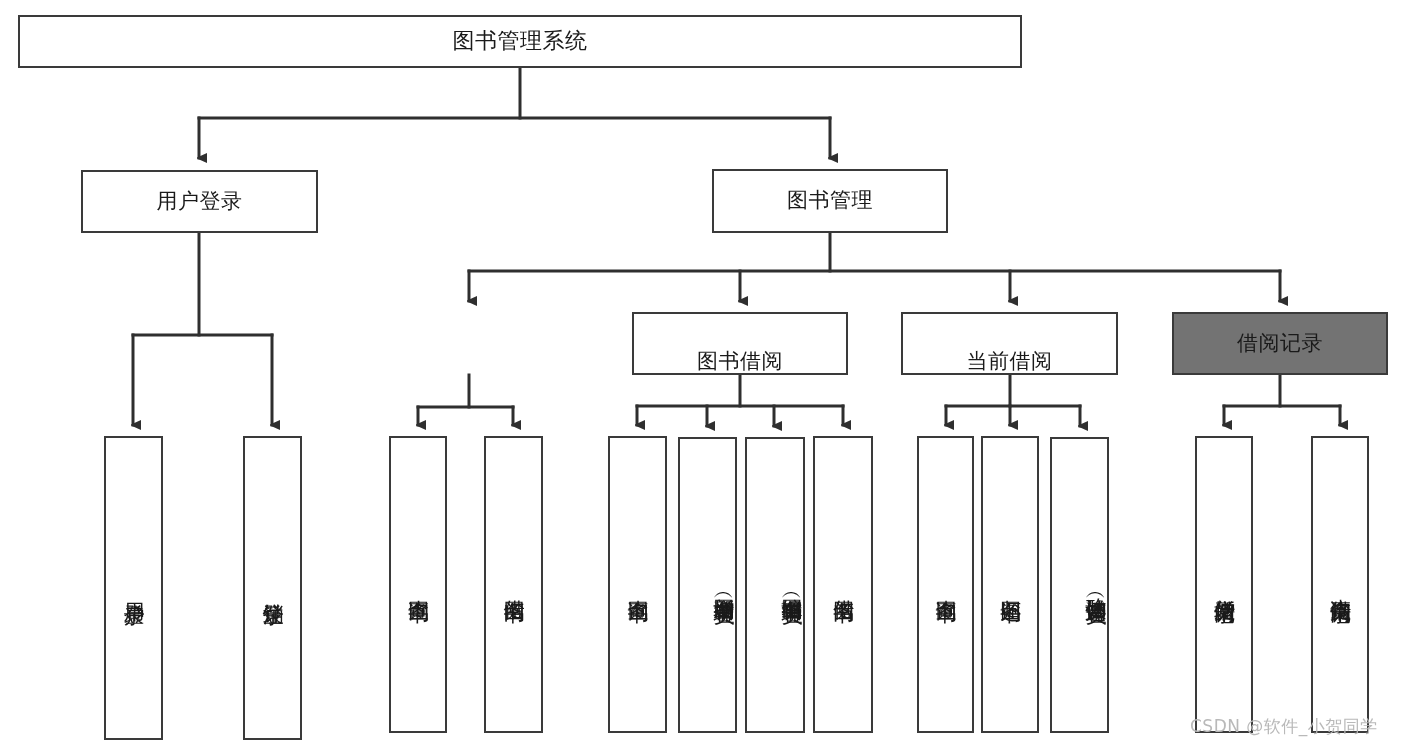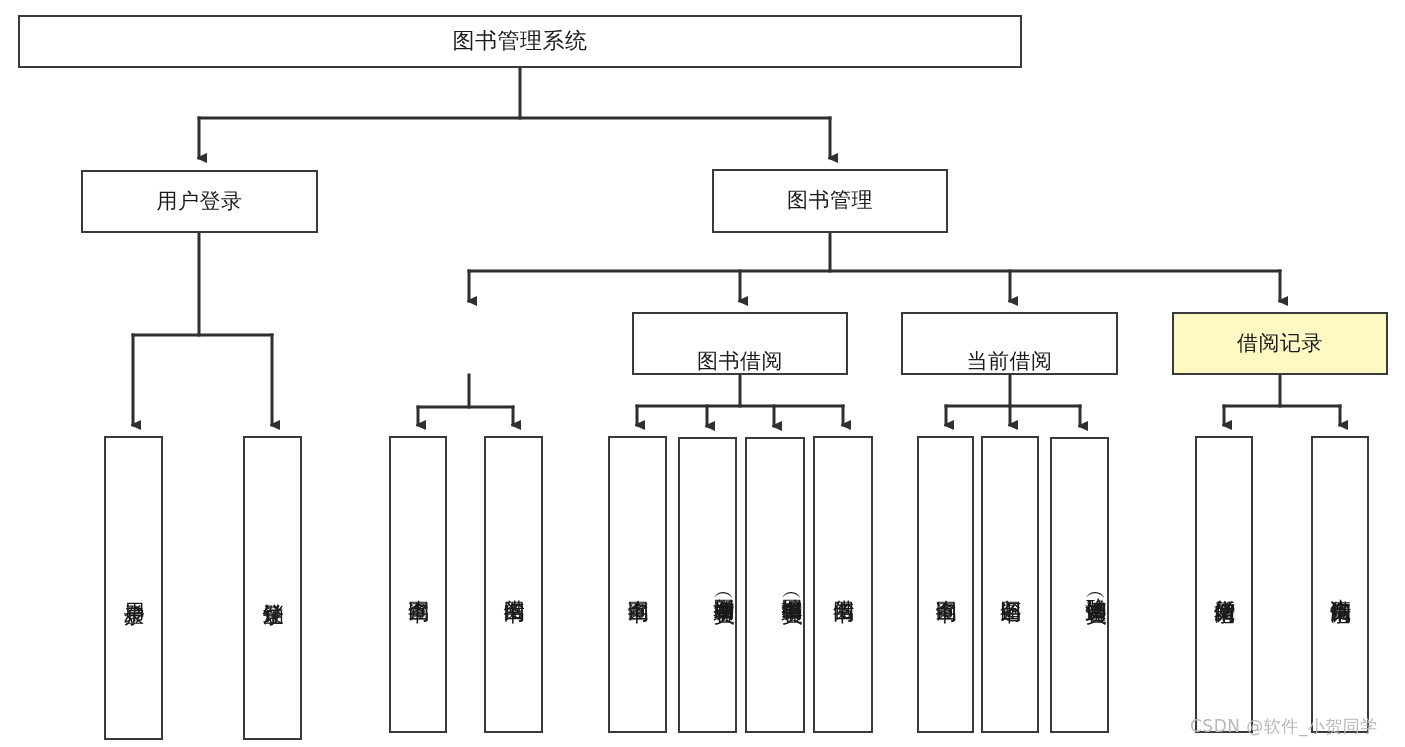--- a/index.html
+++ b/index.html
@@ -137,21 +137,21 @@
   <div class="node h" style="left: 712px; top: 169px; width: 236px; height: 64px; border-color: rgb(58, 58, 58); background: rgb(255, 255, 255);">
     <span class="node-label">图书管理</span>
   </div>
 
   <div class="node h" style="left: 632px; top: 312px; width: 216px; height: 63px; border-color: rgb(58, 58, 58); background: rgb(255, 255, 255); align-items: flex-end;">
     <span class="node-label">图书借阅</span>
   </div>
   <div class="node h" style="left: 901px; top: 312px; width: 217px; height: 63px; border-color: rgb(58, 58, 58); background: rgb(255, 255, 255); align-items: flex-end;">
     <span class="node-label">当前借阅</span>
   </div>
-  <div class="node h" style="left: 1172px; top: 312px; width: 216px; height: 63px; border-color: rgb(58, 58, 58); background: #fef9c3;">
+  <div class="node h" style="left: 1172px; top: 312px; width: 216px; height: 63px; border-color: rgb(58, 58, 58); background: #737373;">
     <span class="node-label">借阅记录</span>
   </div>
 
   <div class="node v" style="left: 104px; top: 436px; width: 59px; height: 304px; border-color: rgb(58, 58, 58); background: rgb(255, 255, 255);">
     <span class="node-label">用户登录</span>
   </div>
   <div class="node v" style="left: 243px; top: 436px; width: 59px; height: 304px; border-color: rgb(58, 58, 58); background: rgb(255, 255, 255);">
     <span class="node-label">注销登录</span>
   </div>
 

